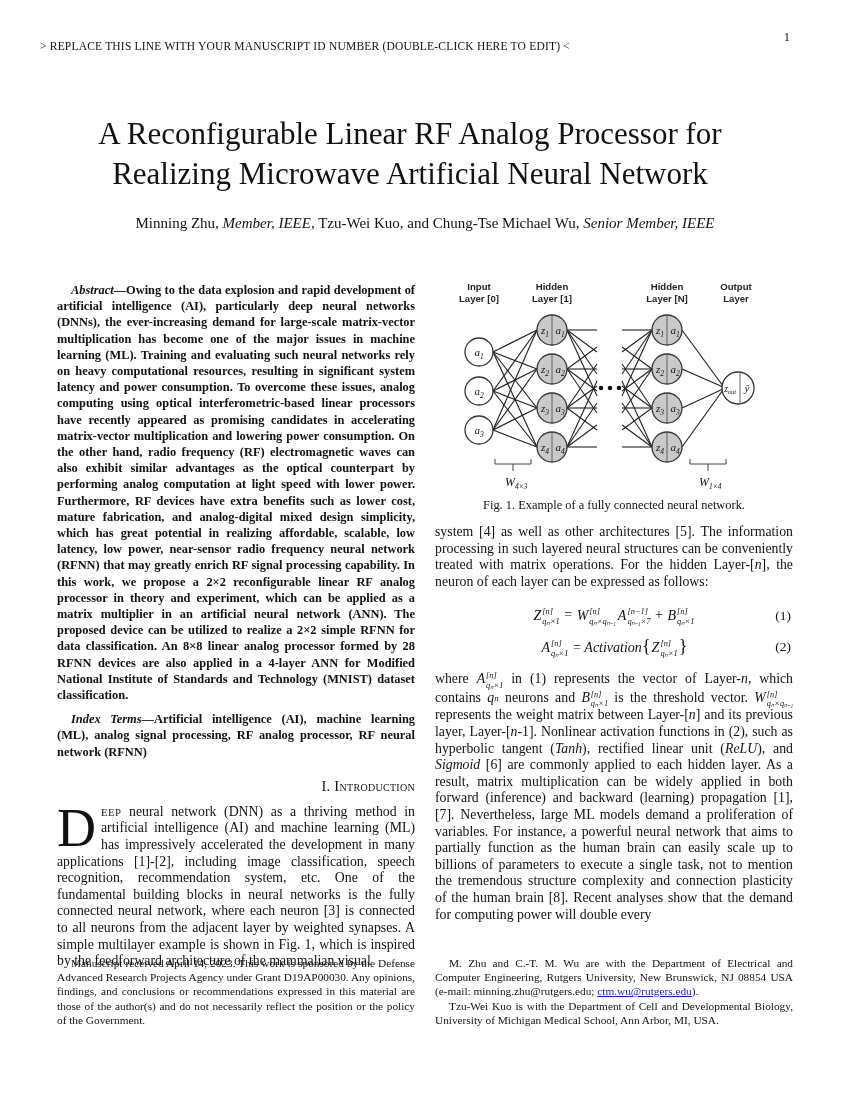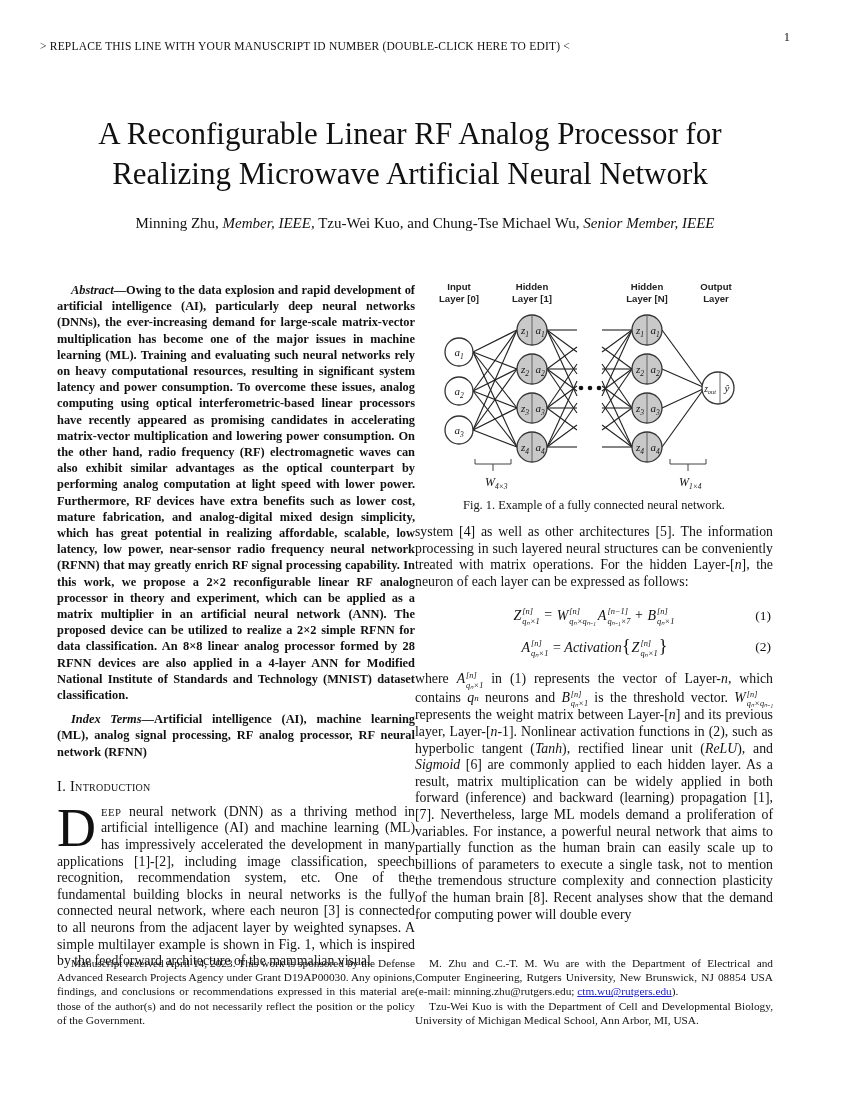--- a/index.html
+++ b/index.html
@@ -13,30 +13,30 @@
     font-size:11.5px;letter-spacing:.2px;white-space:nowrap;
   }
   .page-number{position:absolute;top:30px;right:60px;font-size:12.5px;}
   .title{
     position:absolute;top:114px;left:0;width:820px;text-align:center;
     font-size:31px;line-height:40px;font-weight:400;
   }
   .authors{
     position:absolute;top:203px;left:0;width:850px;text-align:center;font-size:15px;margin-top:12px;
   }
-  .columns{position:absolute;top:278px;left:57px;width:736px;display:flex;}
+  .columns{position:absolute;top:278px;left:57px;width:736px;display:flex;gap:20px;}
   .col{width:358px;position:relative;}
   p{margin:0;}
   .para{font-size:13.8px;line-height:16.6px;text-align:justify;}
   .abstract,.index-terms{font-weight:bold;font-size:12.4px;line-height:16.2px;text-align:justify;}
   .abstract{margin-top:4px;}
   .indent{text-indent:14px;}
   .index-terms{margin-top:8px;}
   .section-heading{
-    margin-top:18px;margin-bottom:9px;text-align:left;
+    margin-top:18px;margin-bottom:9px;text-align:right;
     font-size:14.5px;font-weight:400;font-variant:small-caps;letter-spacing:.3px;
   }
   .it{font-style:italic;}
   .bd{font-weight:bold;}
   .sc{font-size:0.78em;letter-spacing:.4px;}
   .dropcap{
     float:left;font-size:54px;line-height:42px;padding:3px 5px 0 0;
   }
   .footnote{
     position:absolute;top:678px;width:358px;

